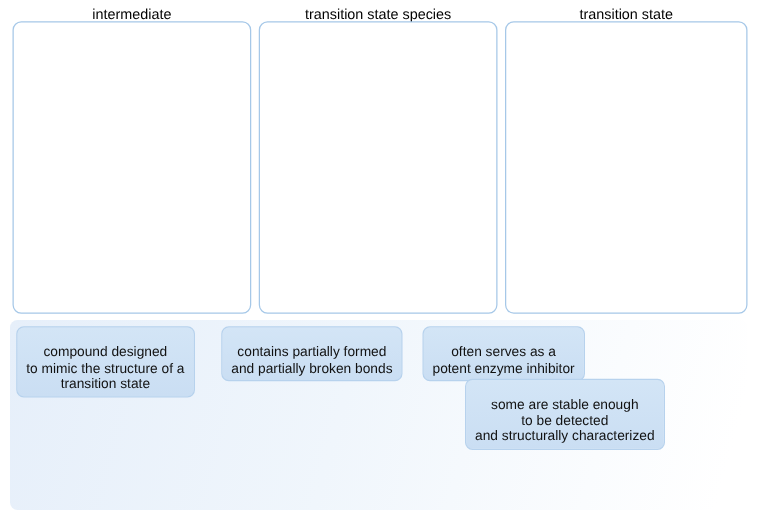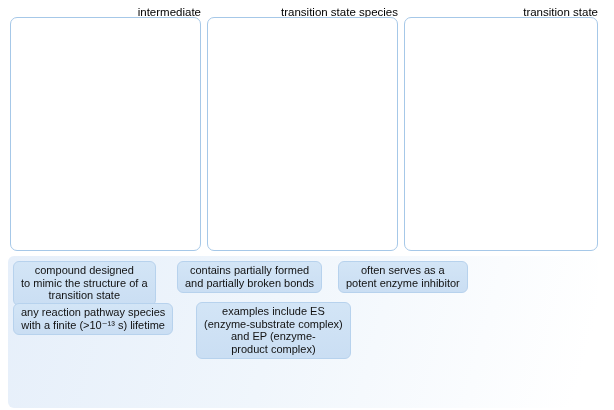--- a/index.html
+++ b/index.html
@@ -20,21 +20,21 @@
     overflow: hidden;
   }
 
   
   .col-header {
     position: absolute;
     top: 5px;
     height: 15px;
     font-size: 11.5px;
     line-height: 14px;
-    text-align: right;
+    text-align: center;
     color: #000000;
     white-space: nowrap;
   }
   #header-1 { left: 10px;  width: 191px; }
   #header-2 { left: 207px; width: 191px; }
   #header-3 { left: 404px; width: 194px; }
 
   
   .bin {
     position: absolute;
@@ -59,21 +59,21 @@
     border-radius: 6px;
     background: linear-gradient(105deg, var(--bank-bg) 0%, #f0f6fc 45%, #ffffff 96%);
   }
 
   
   .chip {
     position: absolute;
     background: linear-gradient(to bottom, #d3e5f6, var(--chip-bg));
     border: 1px solid var(--chip-border);
     border-radius: 6px;
-    padding: 2px 7px 3px 7px;
+    padding: 14px 7px 3px 7px;
     font-size: 11px;
     line-height: 12.5px;
     text-align: center;
     white-space: pre-line;
     color: #111111;
     cursor: move;
   }
   #chip-1 { left: 5px;   top: 5px; }
   #chip-2 { left: 169px; top: 5px; }
   #chip-3 { left: 330px; top: 5px; }
@@ -96,21 +96,18 @@
   <div class="bin" id="bin-3"></div>
 
   <div class="answer-bank">
     <div class="chip" id="chip-1">compound designed
 to mimic the structure of a
 transition state</div>
     <div class="chip" id="chip-2">contains partially formed
 and partially broken bonds</div>
     <div class="chip" id="chip-3">often serves as a
 potent enzyme inhibitor</div>
-    <div class="chip" id="chip-4">any reaction pathway species
-with a finite (&gt;10⁻¹³ s) lifetime</div>
-    <div class="chip" id="chip-5">examples include ES
-(enzyme-substrate complex)
-and EP (enzyme-
-product complex)</div>
+    <div class="chip" id="chip-6">some are stable enough
+to be detected
+and structurally characterized</div>
   </div>
 
 </div>
 
 </body></html>

